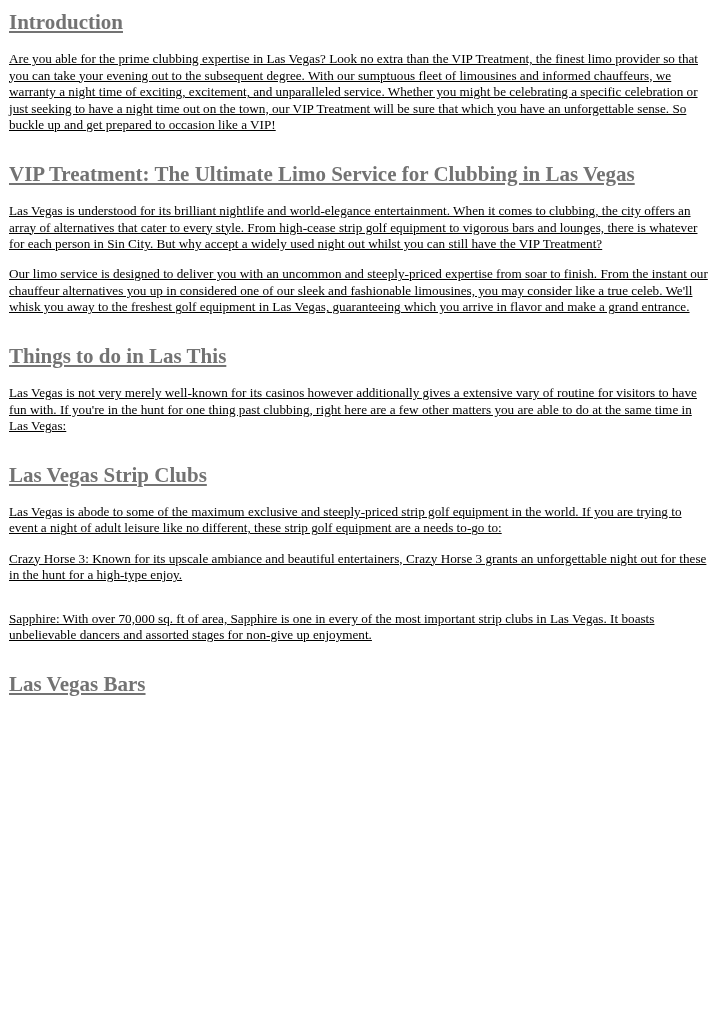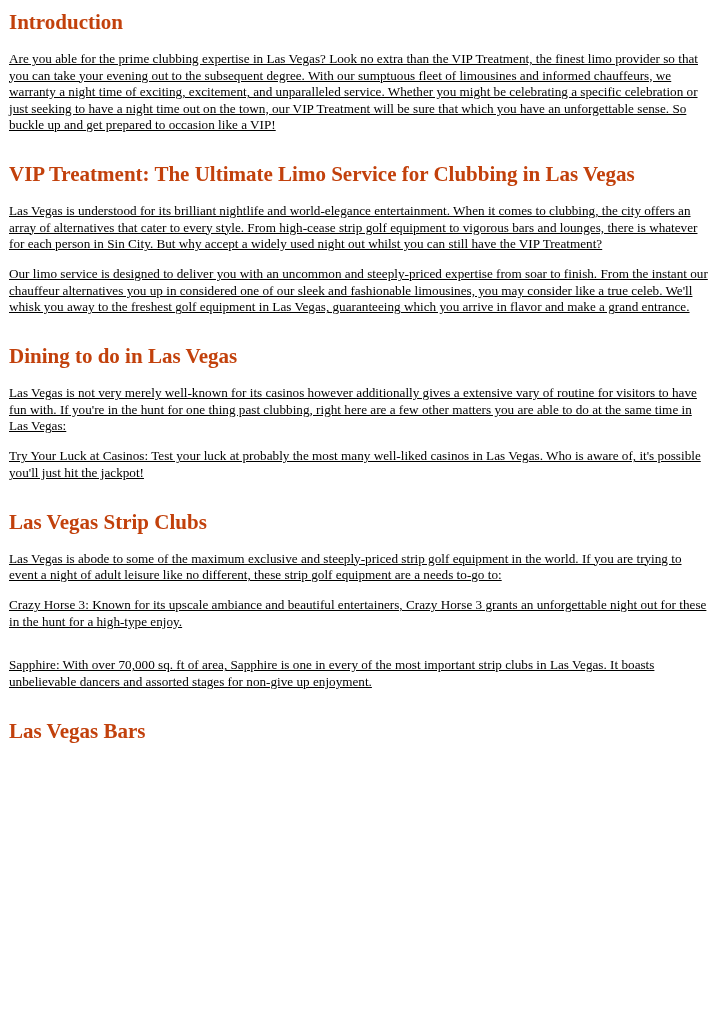--- a/index.html
+++ b/index.html
@@ -17,21 +17,22 @@
     font-family: "Liberation Serif", "DejaVu Serif", serif;
     font-size: 13.2px;
     line-height: 16.6px;
     overflow: hidden;
   }
   h2 {
     font-size: 21px;
     line-height: 24px;
     font-weight: bold;
     margin: 28px 0 17px 0;
-    color: #c2410c;
+    color: #737373;
+    text-decoration: underline;
   }
   h2.first {
     margin-top: 2px;
   }
   p {
     margin: 13.5px 0;
     text-decoration: underline;
   }
   p.gap-above {
     margin-top: 27px;
@@ -47,23 +48,22 @@
     <p>Are you able for the prime clubbing expertise in Las Vegas? Look no extra than the VIP Treatment, the finest limo provider so that you can take your evening out to the subsequent degree. With our sumptuous fleet of limousines and informed chauffeurs, we warranty a night time of exciting, excitement, and unparalleled service. Whether you might be celebrating a specific celebration or just seeking to have a night time out on the town, our VIP Treatment will be sure that which you have an unforgettable sense. So buckle up and get prepared to occasion like a VIP!</p>
   </section>
 
   <section>
     <h2>VIP Treatment: The Ultimate Limo Service for Clubbing in Las Vegas</h2>
     <p>Las Vegas is understood for its brilliant nightlife and world-elegance entertainment. When it comes to clubbing, the city offers an array of alternatives that cater to every style. From high-cease strip golf equipment to vigorous bars and lounges, there is whatever for each person in Sin City. But why accept a widely used night out whilst you can still have the VIP Treatment?</p>
     <p>Our limo service is designed to deliver you with an uncommon and steeply-priced expertise from soar to finish. From the instant our chauffeur alternatives you up in considered one of our sleek and fashionable limousines, you may consider like a true celeb. We'll whisk you away to the freshest golf equipment in Las Vegas, guaranteeing which you arrive in flavor and make a grand entrance.</p>
   </section>
 
   <section>
-    <h2>Dining to do in Las Vegas</h2>
+    <h2>Things to do in Las This</h2>
     <p>Las Vegas is not very merely well-known for its casinos however additionally gives a extensive vary of routine for visitors to have fun with. If you're in the hunt for one thing past clubbing, right here are a few other matters you are able to do at the same time in Las Vegas:</p>
-    <p>Try Your Luck at Casinos: Test your luck at probably the most many well-liked casinos in Las Vegas. Who is aware of, it's possible you'll just hit the jackpot!</p>
   </section>
 
   <section>
     <h2>Las Vegas Strip Clubs</h2>
     <p>Las Vegas is abode to some of the maximum exclusive and steeply-priced strip golf equipment in the world. If you are trying to event a night of adult leisure like no different, these strip golf equipment are a needs to-go to:</p>
     <p>Crazy Horse 3: Known for its upscale ambiance and beautiful entertainers, Crazy Horse 3 grants an unforgettable night out for these in the hunt for a high-type enjoy.</p>
     <p class="gap-above">Sapphire: With over 70,000 sq. ft of area, Sapphire is one in every of the most important strip clubs in Las Vegas. It boasts unbelievable dancers and assorted stages for non-give up enjoyment.</p>
   </section>
 
   <section>

